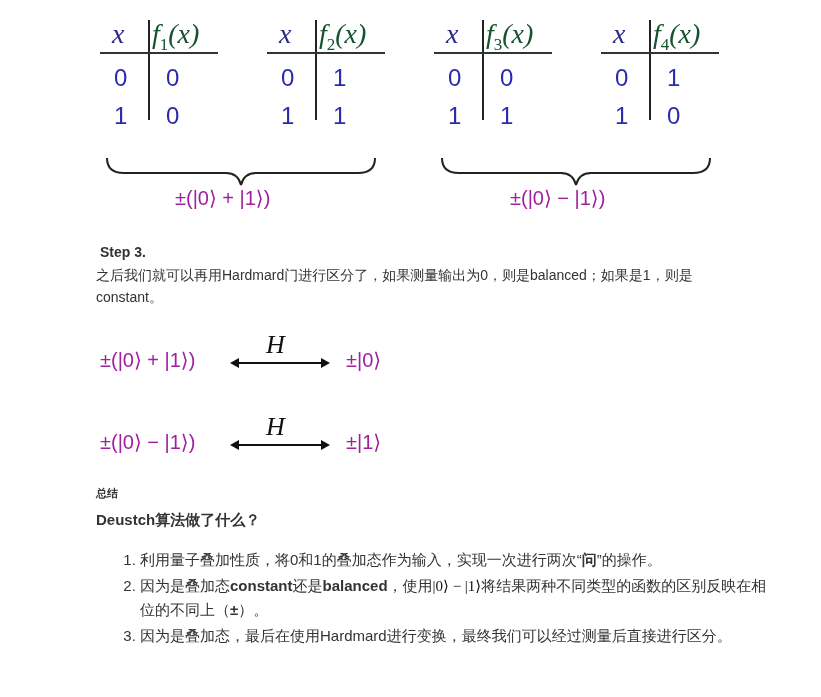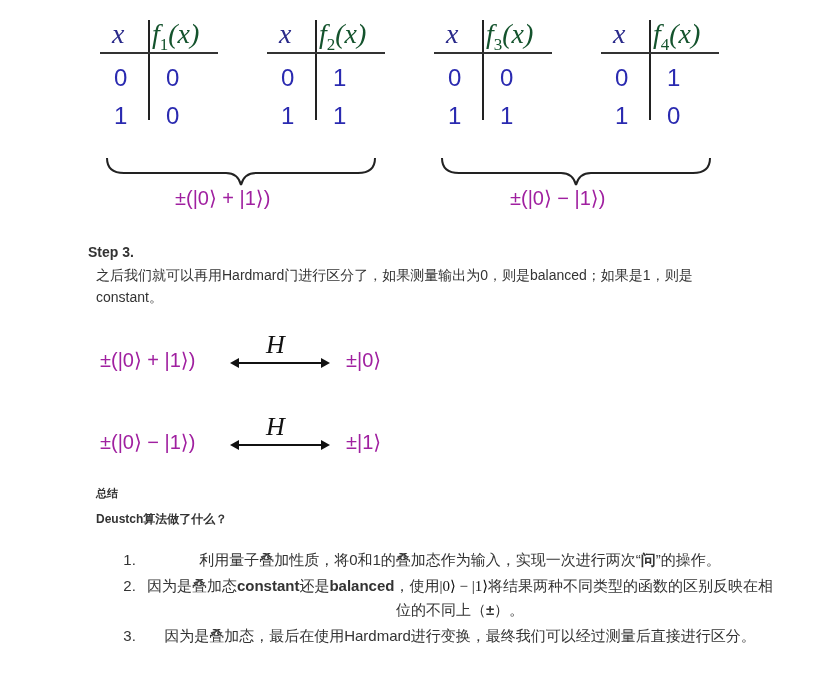--- a/index.html
+++ b/index.html
@@ -12,35 +12,35 @@
   .tt .vline { position:absolute; left:48px; top:0; width:2px; height:100px; background:#222; }
   .tt .hline { position:absolute; left:0; top:32px; width:118px; height:2px; background:#333; }
   .tt .hx { position:absolute; left:12px; top:-2px; font-family:"Liberation Serif", serif; font-style:italic; font-size:28px; color:#2a2a8a; }
   .tt .hf { position:absolute; left:52px; top:-2px; font-family:"Liberation Serif", serif; font-style:italic; font-size:28px; color:#14532d; white-space:nowrap; }
   .tt .hf sub { font-style:normal; font-size:17px; }
   .tt .cell { position:absolute; font-size:24px; color:#2a2ab0; font-family:"Liberation Sans", sans-serif; }
 
   .brace { position:absolute; }
   .ket { font-family:"Liberation Sans", sans-serif; color:#a020a0; font-size:20px; white-space:nowrap; }
 
-  .step-title { position:absolute; left:88px; top:244px; font-weight:bold; font-size:14px; color:#333; }
+  .step-title { position:absolute; left:100px; top:244px; font-weight:bold; font-size:14px; color:#333; }
   .para { position:absolute; left:96px; top:264px; width:640px; font-size:14px; line-height:22px; color:#333; }
 
   .eqrow { position:absolute; left:96px; height:40px; }
   .arrow { position:absolute; height:2px; background:#111; }
   .arrow:before, .arrow:after { content:""; position:absolute; top:-4px; border-top:5px solid transparent; border-bottom:5px solid transparent; }
   .arrow:before { left:-2px; border-right:9px solid #111; }
   .arrow:after { right:-2px; border-left:9px solid #111; }
   .hlabel { position:absolute; font-family:"Liberation Serif", serif; font-style:italic; font-size:26px; color:#111; }
 
   .sum-title { position:absolute; left:96px; top:486px; font-weight:bold; font-size:11px; color:#333; }
-  .sum-sub { position:absolute; left:96px; top:511px; font-weight:bold; font-size:12px; color:#333; }
+  .sum-sub { position:absolute; left:96px; top:511px; font-weight:bold; font-size:15px; color:#333; }
 
   ol.sumlist { position:absolute; left:96px; top:548px; width:640px; margin:0; padding:0 0 0 44px; font-size:15px; line-height:24px; color:#333; }
-  ol.sumlist li { margin:0 0 2px 0;text-align:center; }
+  ol.sumlist li { margin:0 0 2px 0; }
   .ketmini { font-family:"Liberation Serif", serif; font-weight:normal; color:#111; }
 </style>
 </head>
 <body>
 
 <div class="tt" style="left:100px;top:20px;">
   <div class="vline"></div>
   <div class="hline"></div>
   <span class="hx">x</span>
   <span class="hf"><span>f</span><sub>1</sub>(x)</span>

